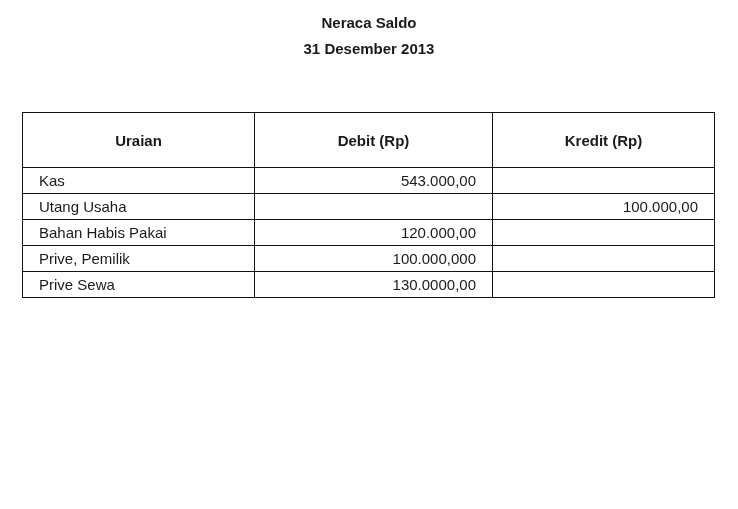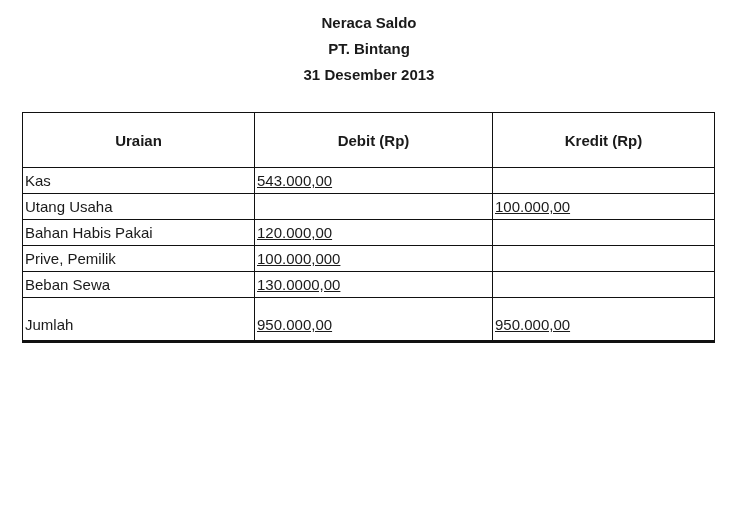--- a/index.html
+++ b/index.html
@@ -9,36 +9,35 @@
     }
     .title-block {
       position: absolute; left: 0; top: 10px; width: 738px; text-align: center;
       font-weight: bold; font-size: 15px; line-height: 26px;
     }
     table {
       position: absolute; left: 22px; top: 112px;
       border-collapse: collapse; table-layout: fixed;
       font-size: 15px;
     }
-    td, th { border: 1px solid #111; padding: 0 2px; }
+    td, th { border: 1px solid #111; padding: 0 16px; }
     th { height: 54px; font-weight: bold; text-align: center; }
     td { height: 25px; line-height: 25px; white-space: nowrap; margin-left: 32px; }
-    td.num { text-align: left; text-decoration: underline; }
+    td.num { text-align: right; }
     tr.total td { height: 38px; vertical-align: bottom; padding-bottom: 4px; line-height: 22px; }
     tr.total { border-bottom: 3px solid #111; }
     col.c1 { width: 232px; }
     col.c2 { width: 238px; }
     col.c3 { width: 222px; }
   </style>
 </head>
 <body>
 
 <div class="title-block">
   <div>Neraca Saldo</div>
-  <div>PT. Bintang</div>
   <div>31 Desember 2013</div>
 </div>
 
 <table>
   <colgroup>
       <col class="c1">
       <col class="c2">
       <col class="c3">
     </colgroup>
   <thead>
@@ -63,23 +62,18 @@
         <td>Bahan Habis Pakai</td>
         <td class="num">120.000,00</td>
         <td class="num"></td>
       </tr>
     <tr>
         <td>Prive, Pemilik</td>
         <td class="num">100.000,000</td>
         <td class="num"></td>
       </tr>
     <tr>
-        <td>Beban Sewa</td>
+        <td>Prive Sewa</td>
         <td class="num">130.0000,00</td>
         <td class="num"></td>
-      </tr>
-    <tr class="total">
-        <td>Jumlah</td>
-        <td class="num">950.000,00</td>
-        <td class="num">950.000,00</td>
       </tr>
   </tbody>
 </table>
 
 </body></html>

